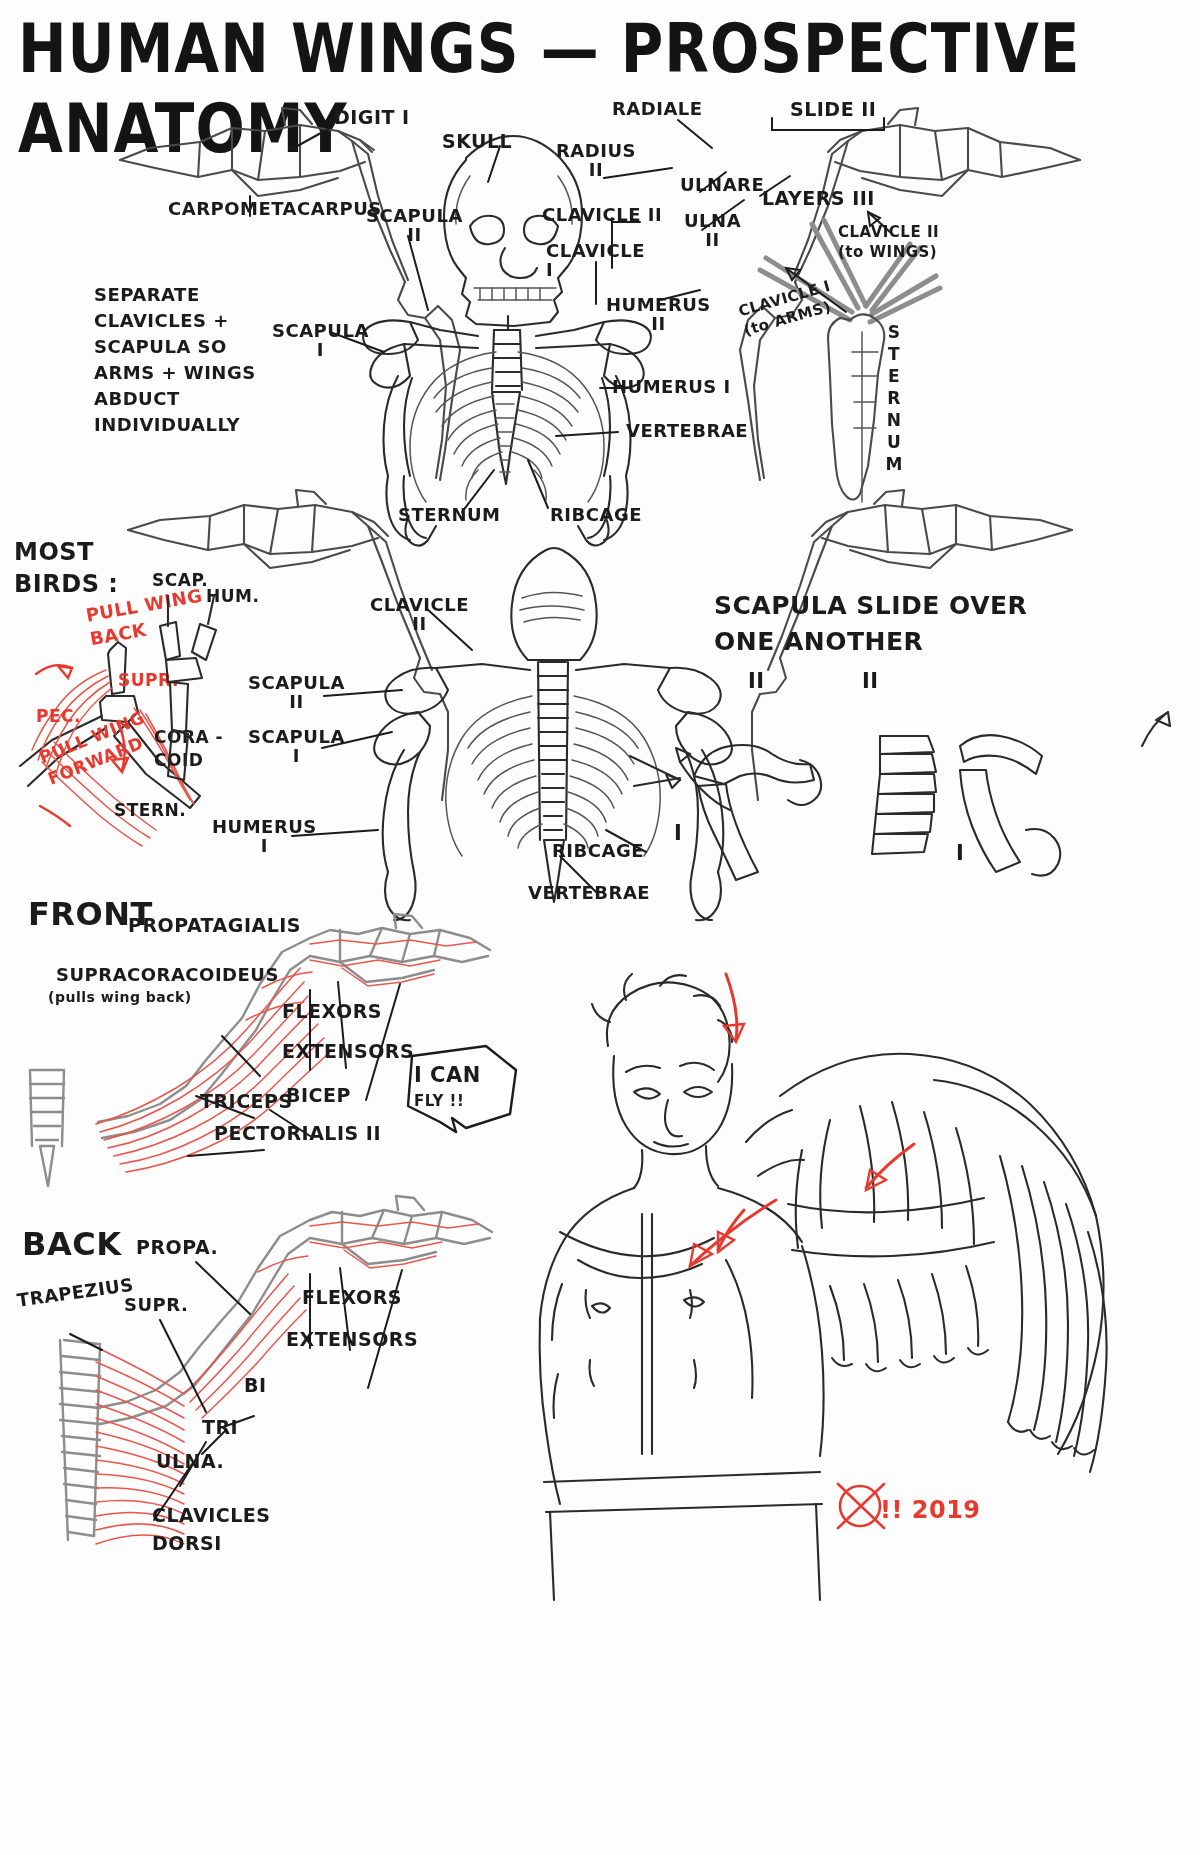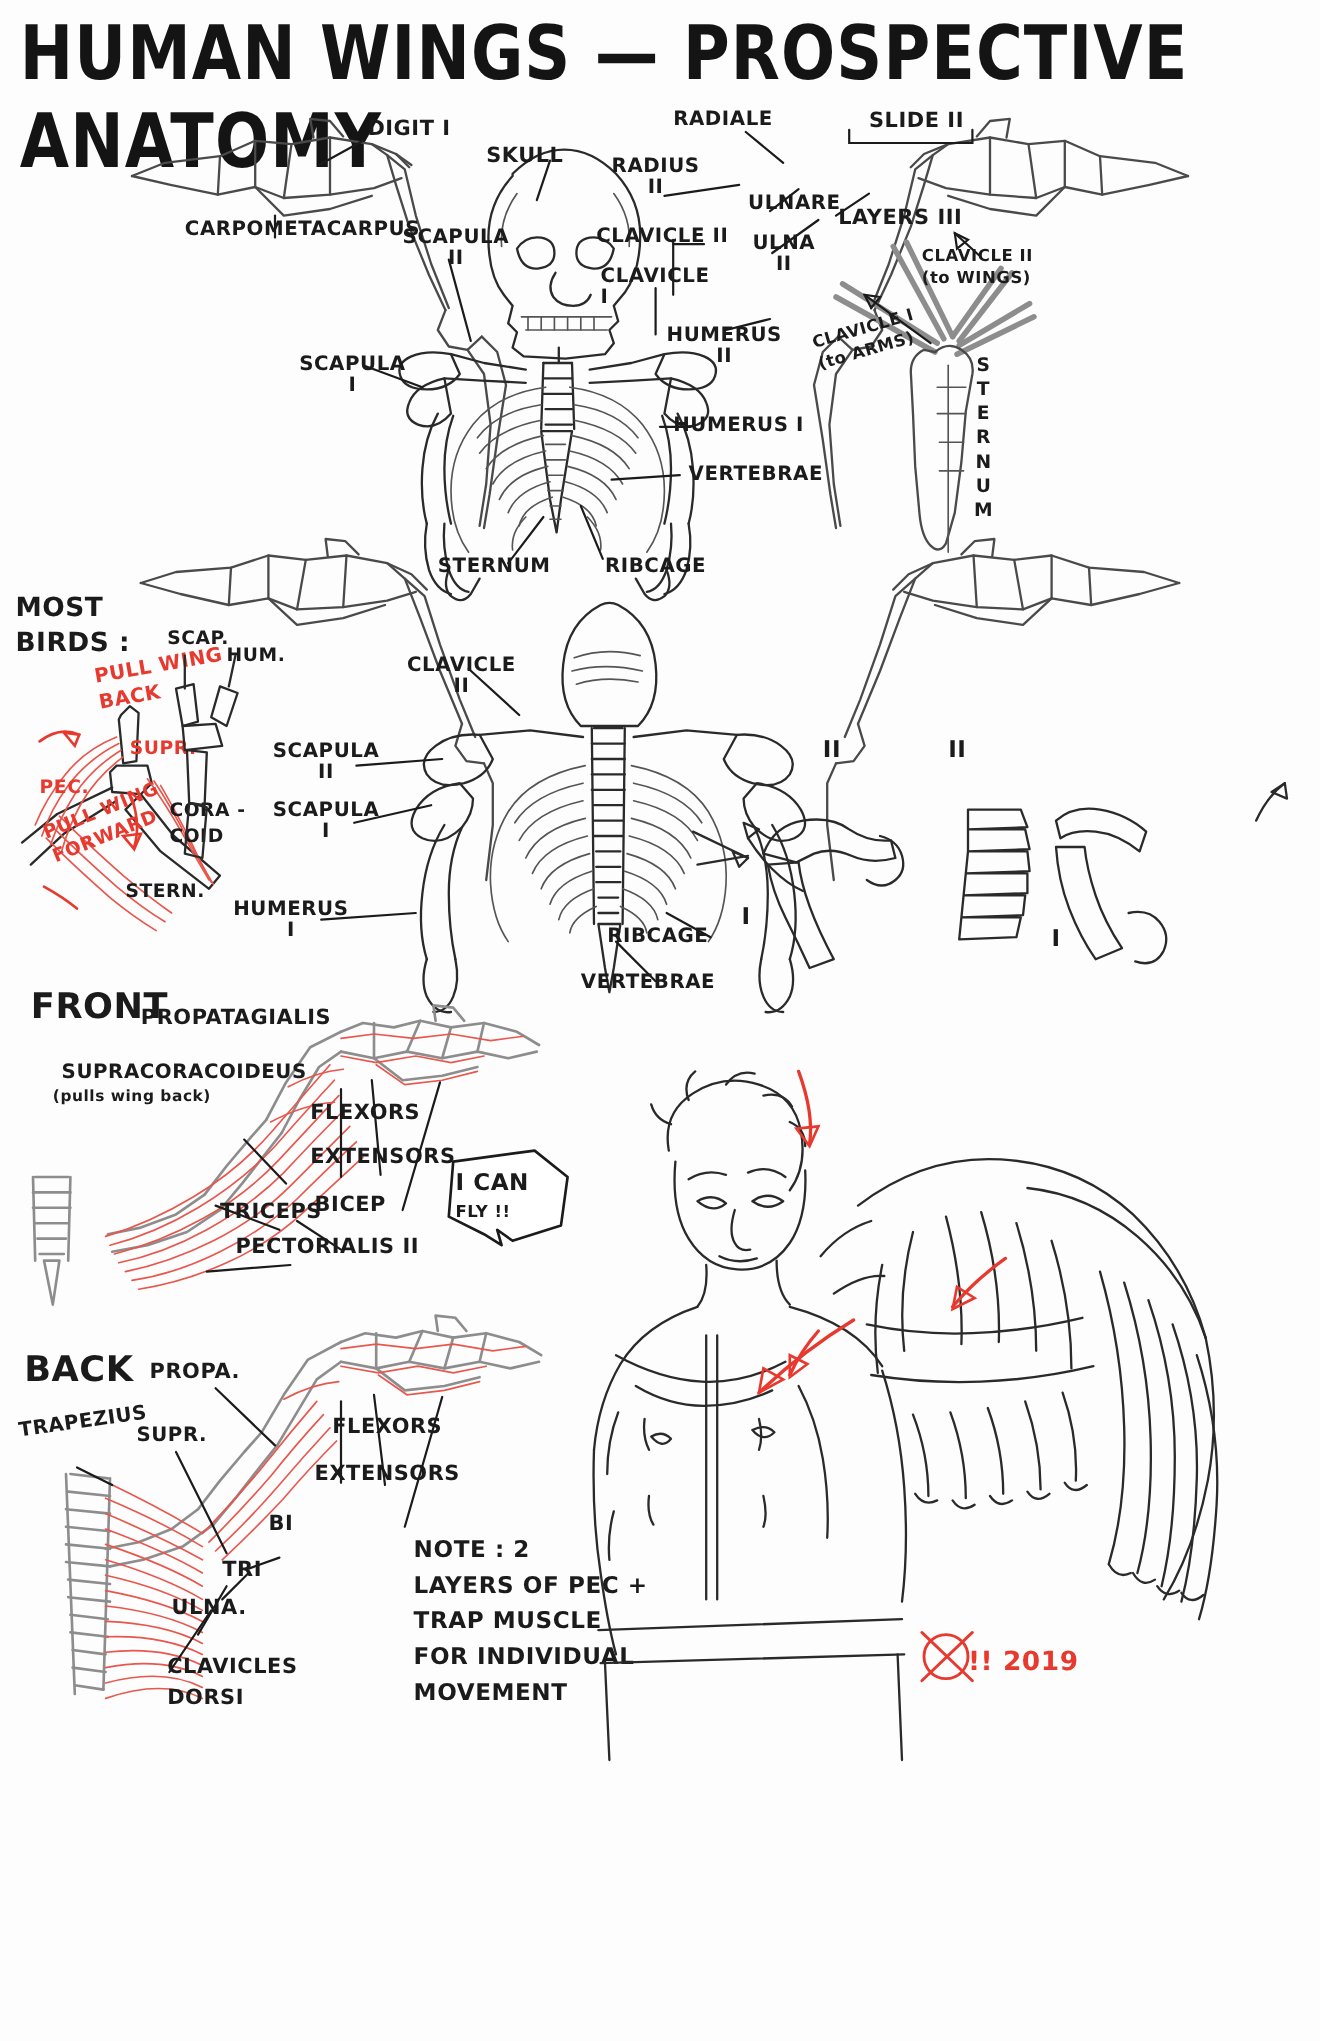--- a/index.html
+++ b/index.html
@@ -150,20 +150,26 @@
 II</div>
   <div class="lbl" style="left:542px;top:206px;font-size:18px">CLAVICLE II</div>
   <div class="lbl" style="left:546px;top:242px;font-size:18px">CLAVICLE
 I</div>
   <div class="lbl ctr" style="left:606px;top:296px;font-size:18px">HUMERUS
 II</div>
   <div class="lbl" style="left:612px;top:378px;font-size:18px">HUMERUS I</div>
   <div class="lbl" style="left:626px;top:422px;font-size:18px">VERTEBRAE</div>
   <div class="lbl" style="left:398px;top:506px;font-size:18px">STERNUM</div>
   <div class="lbl" style="left:550px;top:506px;font-size:18px">RIBCAGE</div>
+  <div class="lbl" style="left:94px;top:282px;font-size:18px;line-height:1.45">SEPARATE
+CLAVICLES +
+SCAPULA SO
+ARMS + WINGS
+ABDUCT
+INDIVIDUALLY</div>
 
   <svg class="art" style="left:740px;top:210px;width:260px;height:300px" viewBox="0 0 260 300">
     <path class="segl" style="stroke-width:5" d="M20 60 L110 110"></path>
     <path class="segl" style="stroke-width:5" d="M26 48 L112 102"></path>
     <path class="segl" style="stroke-width:5" d="M72 14 L118 98"></path>
     <path class="segl" style="stroke-width:5" d="M84 10 L126 96"></path>
     <path class="segl" style="stroke-width:5" d="M126 96 L170 34"></path>
     <path class="segl" style="stroke-width:5" d="M132 100 L180 38"></path>
     <path class="segl" style="stroke-width:5" d="M132 104 L196 66"></path>
     <path class="segl" style="stroke-width:5" d="M130 112 L200 78"></path>
@@ -301,20 +307,22 @@
   <svg class="art" style="left:130px;top:560px;width:130px;height:270px" viewBox="0 0 130 270">
     <path class="segd" d="M38 36 l0 30"></path>
     <path class="segd" d="M84 36 l-6 28"></path>
     <path class="segd" d="M30 66 l16 -4 l4 34 l-14 4z"></path>
     <path class="segd" d="M70 64 l16 6 l-10 30 l-14 -8z"></path>
     <path class="segd" d="M36 100 l30 -2 l6 20 l-34 4z"></path>
     <path class="segd" d="M40 122 l2 48 l14 2 l2 -48z"></path>
     <path class="segd" d="M42 170 l16 4 l-4 46 l-16 -4z"></path>
   </svg>
 
+  <div class="lbl" style="left:714px;top:588px;font-size:25px;line-height:1.45">SCAPULA SLIDE OVER
+ONE ANOTHER</div>
 
   <svg class="art" style="left:630px;top:650px;width:570px;height:250px" viewBox="0 0 570 250">
 
     <path class="segd" d="M50 112 q10 16 22 28 q14 14 28 20"></path>
     <path class="segd" d="M50 112 l-4 -14 l14 6z" fill="#1b1b1b"></path>
     <path class="segd" d="M0 106 l50 24 M4 136 l46 -8"></path>
     <path class="segd" d="M50 130 l-14 -6 l6 14z" fill="#1b1b1b"></path>
     <path class="segd" d="M64 126 q10 -26 36 -30 q26 -4 42 8 q18 12 38 10 l4 16 q-22 6 -40 -2 q-18 -8 -34 -2 l-16 8 z"></path>
     <path class="segd" d="M68 136 q4 24 16 48 q12 24 22 46 l22 -8 q-14 -26 -22 -48 q-8 -22 -10 -40z"></path>
     <path class="segd" d="M170 110 q16 4 20 18 q4 14 -6 22 q-12 10 -26 0"></path>
@@ -449,25 +457,20 @@
   <div class="lbl" style="left:124px;top:1296px;font-size:18px">SUPR.</div>
   <div class="lbl" style="left:16px;top:1292px;font-size:18px;transform:rotate(-8deg)">TRAPEZIUS</div>
   <div class="lbl" style="left:302px;top:1288px;font-size:19px">FLEXORS</div>
   <div class="lbl" style="left:286px;top:1330px;font-size:19px">EXTENSORS</div>
   <div class="lbl" style="left:244px;top:1376px;font-size:19px">BI</div>
   <div class="lbl" style="left:202px;top:1418px;font-size:19px">TRI</div>
   <div class="lbl" style="left:156px;top:1452px;font-size:19px">ULNA.</div>
   <div class="lbl" style="left:152px;top:1502px;font-size:19px;line-height:1.45">CLAVICLES
 DORSI</div>
 
-  <div class="lbl" style="left:376px;top:1392px;font-size:21px;line-height:1.55">NOTE : 2
-LAYERS OF PEC +
-TRAP MUSCLE
-FOR INDIVIDUAL
-MOVEMENT</div>
 
   <svg class="art" style="left:530px;top:960px;width:670px;height:640px" viewBox="0 0 670 640">
 
     <path class="segd" d="M78 86 q-6 -34 22 -52 q28 -18 60 -8 q32 10 38 42 q6 32 -10 54"></path>
     <path class="segd" d="M80 62 q-14 -4 -18 -18 M96 40 q-6 -16 6 -26 M130 26 q10 -14 26 -10 M164 36 q18 -4 26 10 M188 60 q14 6 14 22"></path>
 
     <path class="segd" d="M84 96 q-4 44 12 70 q16 26 44 28 q30 2 48 -24 q16 -24 14 -66"></path>
     <path class="segd" d="M96 112 q16 -10 34 -4 M150 106 q18 -8 34 4"></path>
     <path class="segd" d="M104 132 q14 -8 26 2 q-12 10 -26 -2z"></path>
     <path class="segd" d="M154 132 q14 -10 28 0 q-14 10 -28 0z"></path>

